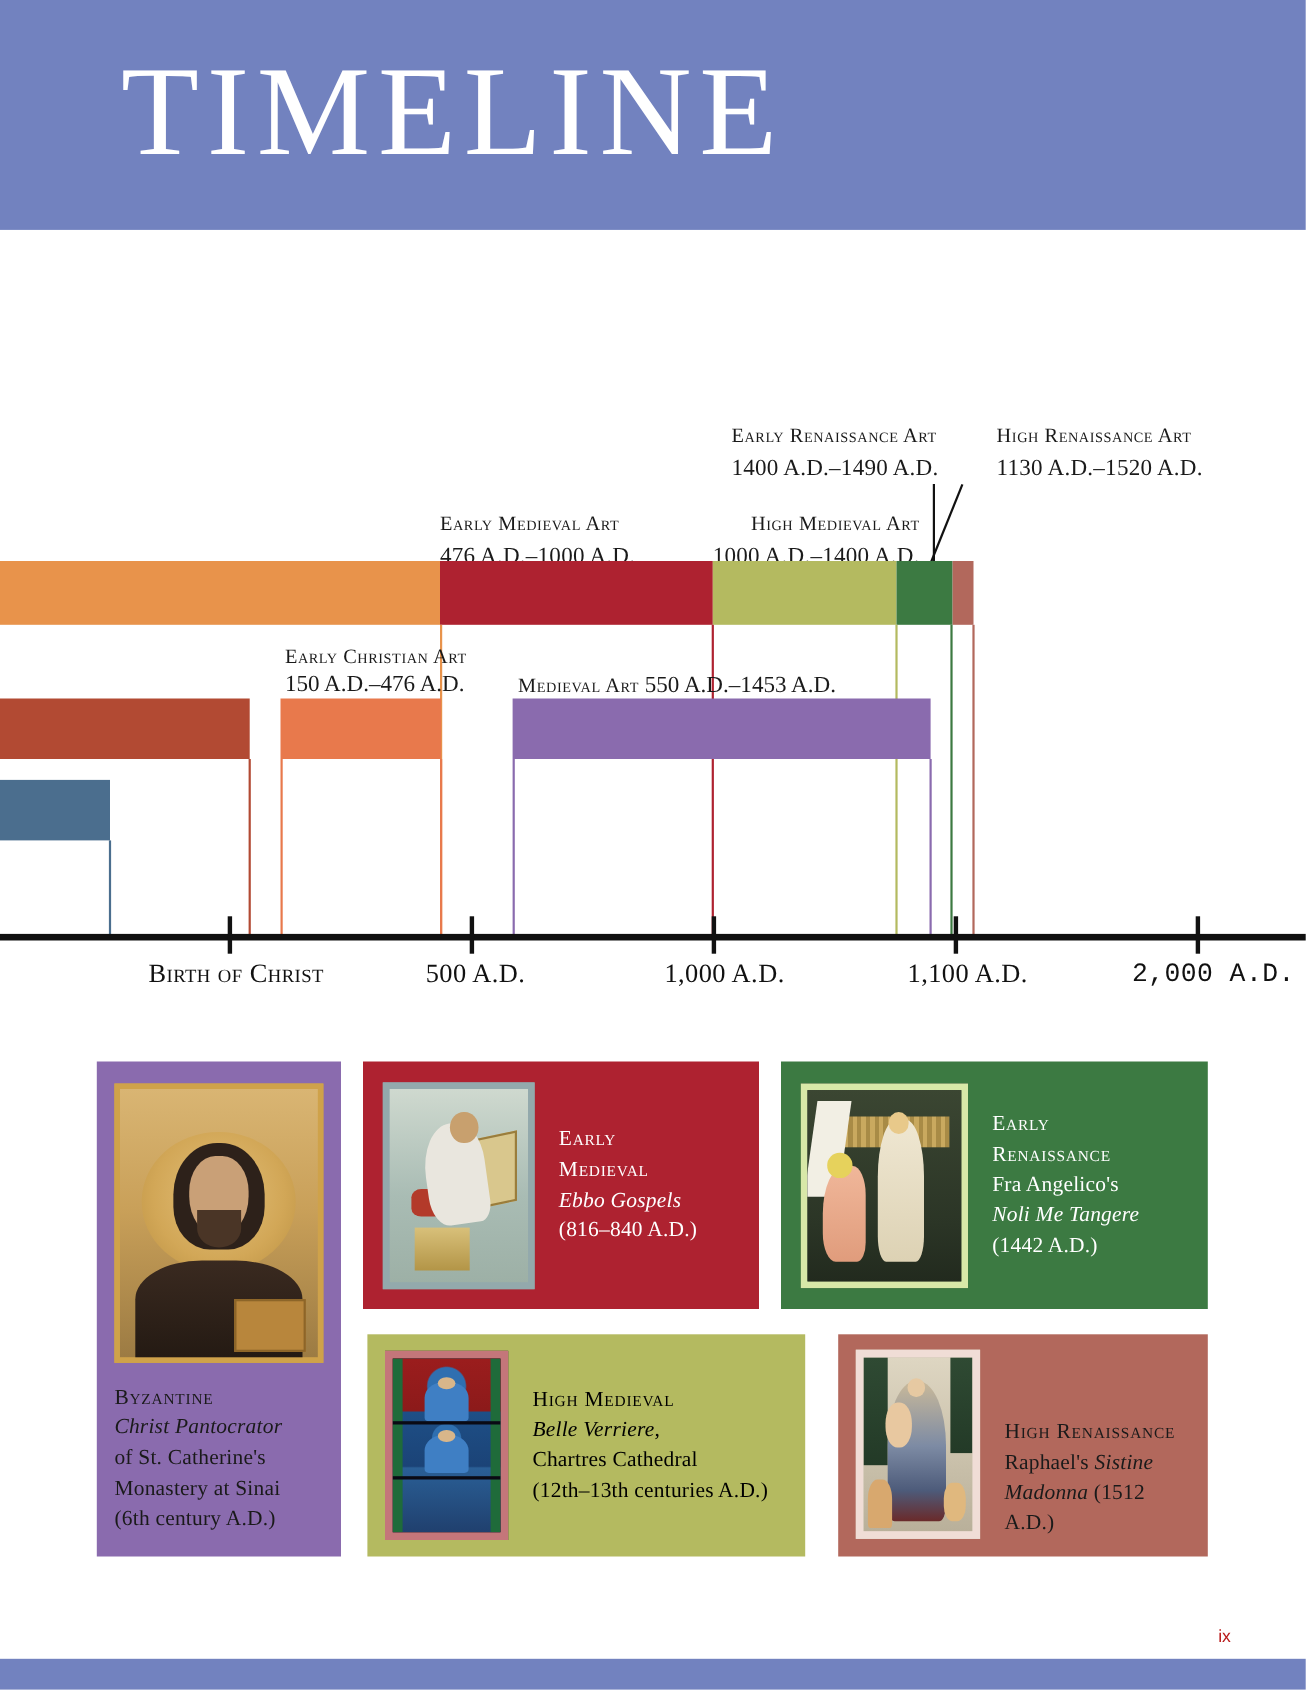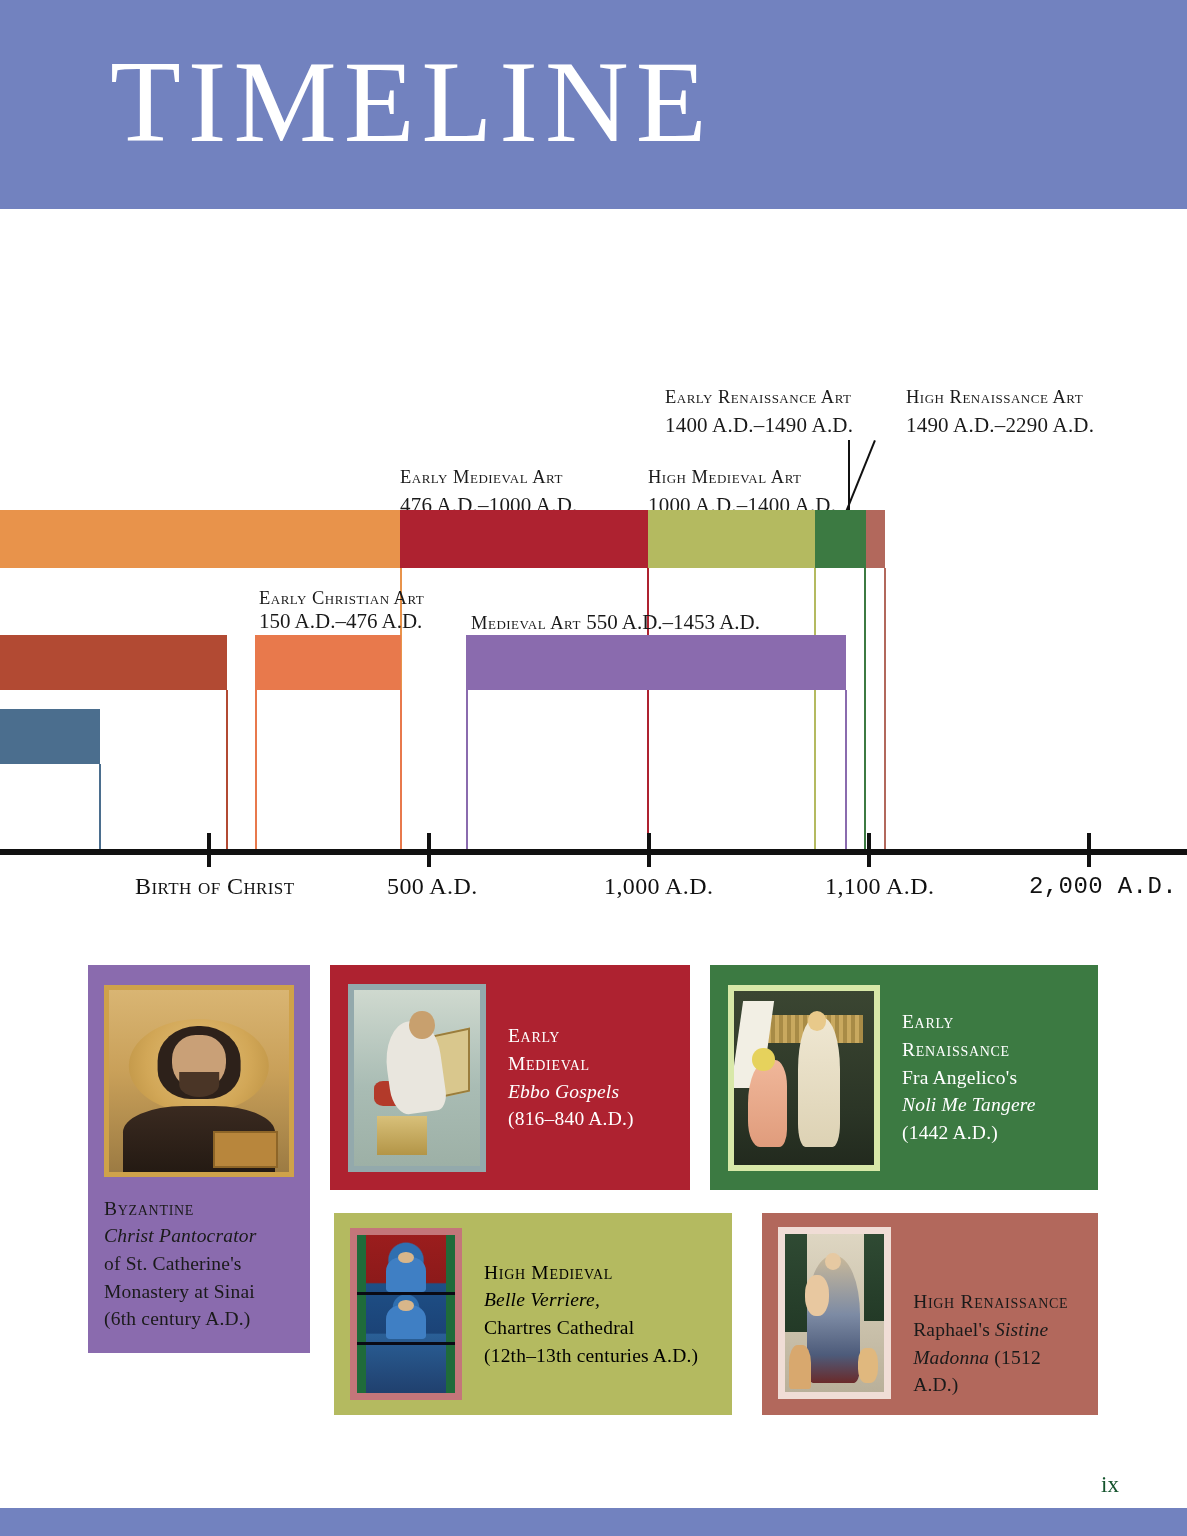--- a/index.html
+++ b/index.html
@@ -23,21 +23,21 @@
     white-space:nowrap;
   }
 
   
   .footer-band{
     position:absolute;left:0;bottom:0;width:1187px;height:28px;
     background:#7282bf;
   }
   .page-number{
     position:absolute;right:68px;bottom:38px;
-    font-size:23px;color:#14532d;font-family:Liberation Serif, serif;
+    font-size:16px;color:#b91c1c;font-family:Liberation Sans, sans-serif;
   }
 
   
   .chart{position:absolute;left:0;top:360px;width:1187px;height:530px;}
 
   .bar{position:absolute;}
   .dropline{position:absolute;width:2px;}
 
   
   .axis-line{
@@ -195,33 +195,33 @@
     <div class="header-title">TIMELINE</div>
   </div>
 
   <div class="chart">
 
     <div class="period-label" style="left:400px;top:105px;">
       <div class="pname">Early Medieval Art</div>
       <div class="pdates">476 A.D.–1000 A.D.</div>
     </div>
 
-    <div class="period-label" style="left:648px;top:105px;">
+    <div class="period-label" style="left:648px;top:105px;text-align:right;">
       <div class="pname">High Medieval Art</div>
       <div class="pdates">1000 A.D.–1400 A.D.</div>
     </div>
 
     <div class="period-label" style="left:665px;top:25px;">
       <div class="pname">Early Renaissance Art</div>
       <div class="pdates">1400 A.D.–1490 A.D.</div>
     </div>
 
     <div class="period-label" style="left:906px;top:25px;">
       <div class="pname">High Renaissance Art</div>
-      <div class="pdates">1490 A.D.–2290 A.D.</div>
+      <div class="pdates">1130 A.D.–1520 A.D.</div>
     </div>
 
     <div class="leader" style="left:848px;top:80px;width:2px;height:76px;"></div>
     <div class="leader" style="left:874px;top:80px;width:2px;height:78px;transform:rotate(22deg);"></div>
 
     <div class="bar" style="left:0;top:150px;width:400px;height:58px;background:#E8934B;"></div>
     <div class="bar" style="left:400px;top:150px;width:248px;height:58px;background:#AE2230;"></div>
     <div class="bar" style="left:648px;top:150px;width:167px;height:58px;background:#B4BA60;"></div>
     <div class="bar" style="left:815px;top:150px;width:51px;height:58px;background:#3C7A42;"></div>
     <div class="bar" style="left:866px;top:150px;width:19px;height:58px;background:#B2685C;"></div>
@@ -264,21 +264,21 @@
 
     <div class="tick-label" style="left:135px;">Birth of Christ</div>
     <div class="tick-label" style="left:387px;">500 A.D.</div>
     <div class="tick-label" style="left:604px;">1,000 A.D.</div>
     <div class="tick-label" style="left:825px;">1,100 A.D.</div>
     <div class="tick-label" style="left:1029px;font-family:Liberation Mono, monospace;">2,000 A.D.</div>
   </div>
 
   <div class="gallery">
 
-    <div class="card stack" style="left:88px;top:10px;width:222px;height:388px;background:#8A6BAE;padding:20px 16px;">
+    <div class="card stack" style="left:88px;top:10px;width:222px;height:450px;background:#8A6BAE;padding:20px 16px;">
       <div class="art art-byz" style="width:190px;height:256px;border:5px solid #cfa24a;">
         <div class="bg"></div>
           <div class="halo"></div>
           <div class="hair"></div>
         <div class="face"></div>
           <div class="beard"></div>
           <div class="robe"></div>
           <div class="book"></div>
       </div>
       <div class="card-caption" style="color:#1a1a1a;margin-top:18px;">

